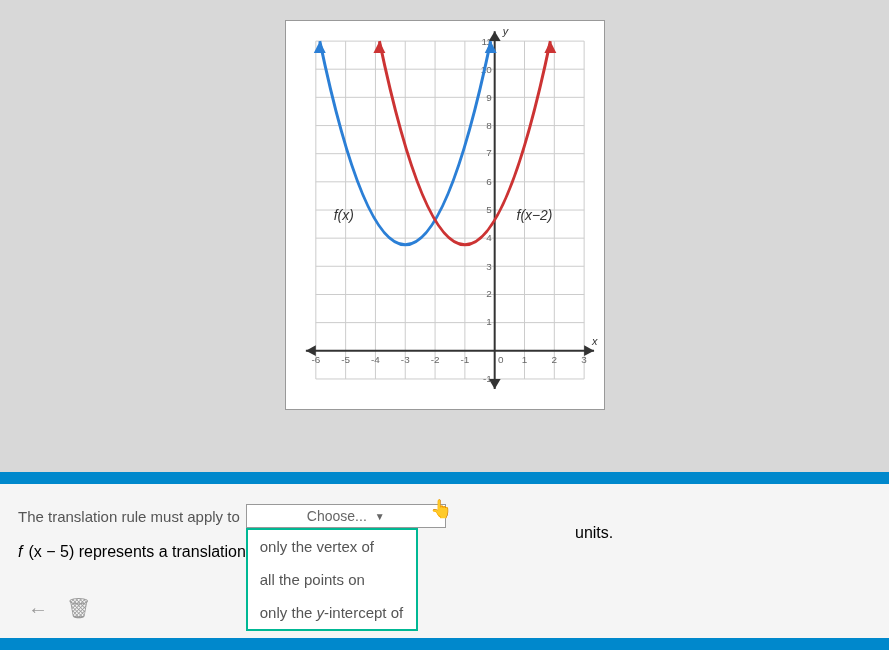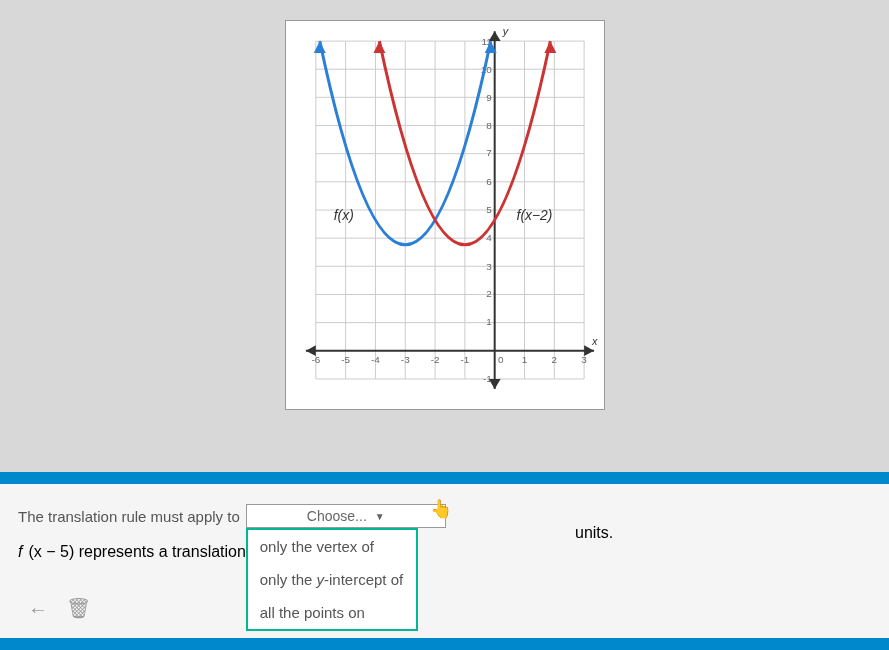--- a/index.html
+++ b/index.html
@@ -219,24 +219,24 @@
     <span class="sentence-text">The translation rule must apply to</span>
 
     <div class="dropdown-wrapper">
       <div class="dropdown-trigger">
         <span>Choose...</span>
         <span class="dropdown-arrow">▼</span>
         <span class="cursor-pointer">👆</span>
       </div>
       <div class="dropdown-menu">
         <div class="dropdown-item">only the vertex of</div>
+        <div class="dropdown-item">all the points on</div>
         <div class="dropdown-item">
           <span>only the </span><span class="italic">y</span><span>-intercept of</span>
         </div>
-        <div class="dropdown-item">all the points on</div>
       </div>
     </div>
 
   </div>
 
   <div class="second-line">
     <span class="translation-label italic">f</span>
     <span class="translation-label">(x − 5) represents a translation</span>
   </div>
   <span class="units-text sentence-text">units.</span>

